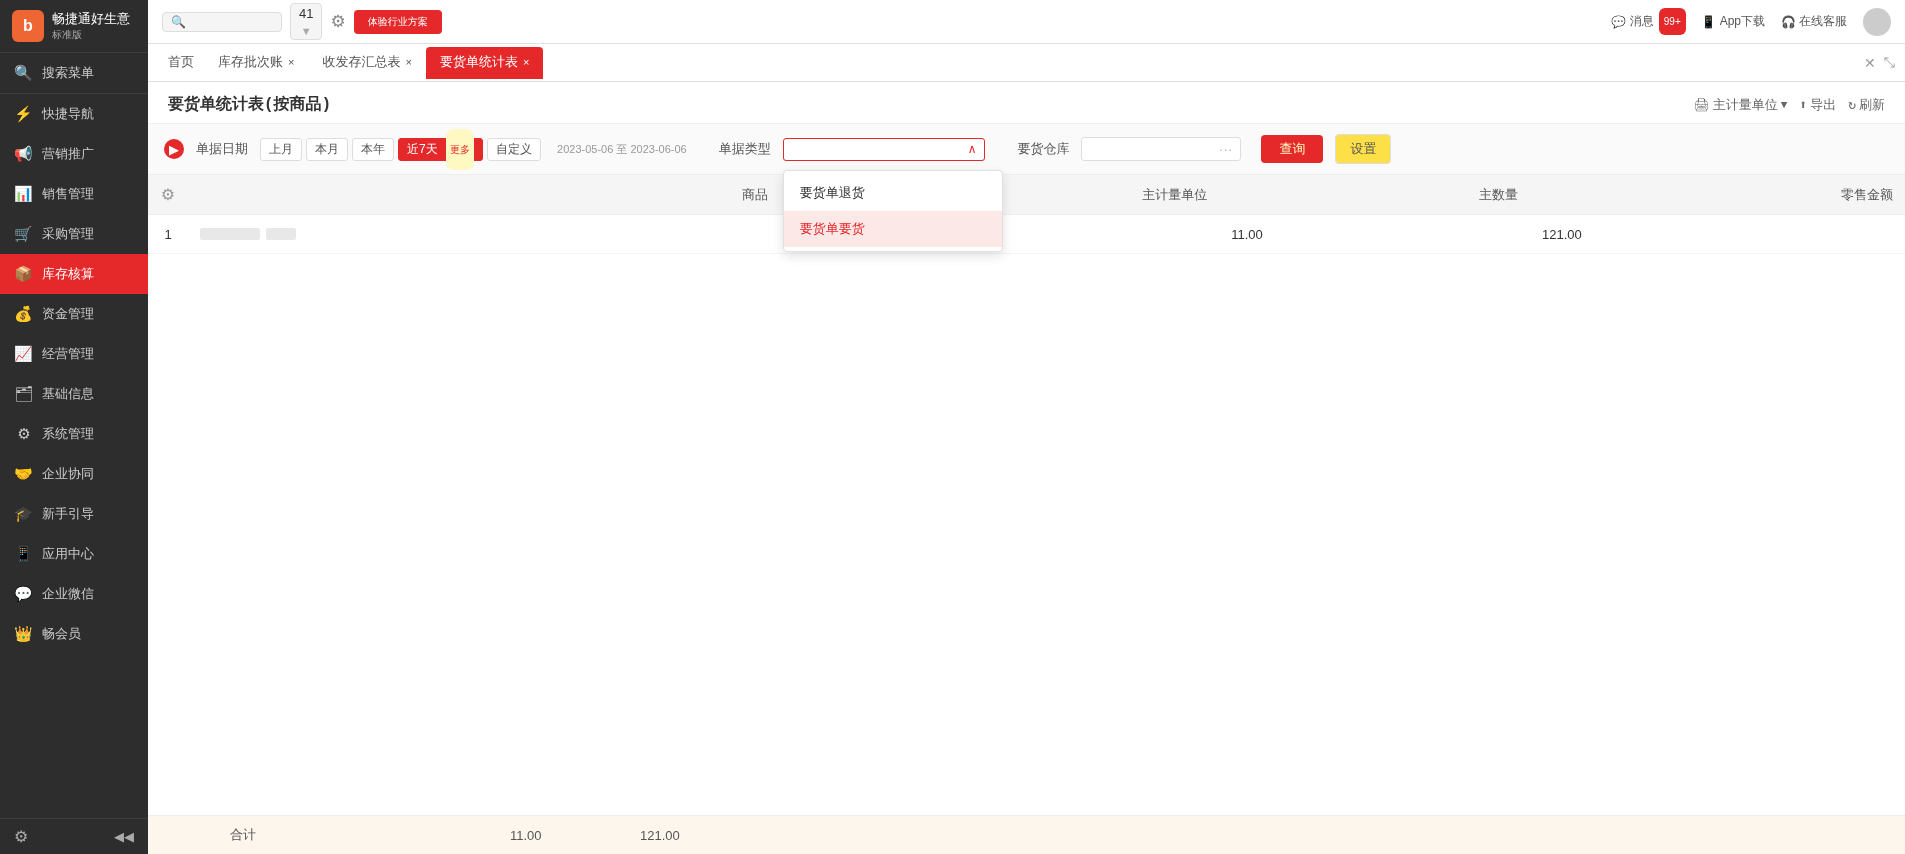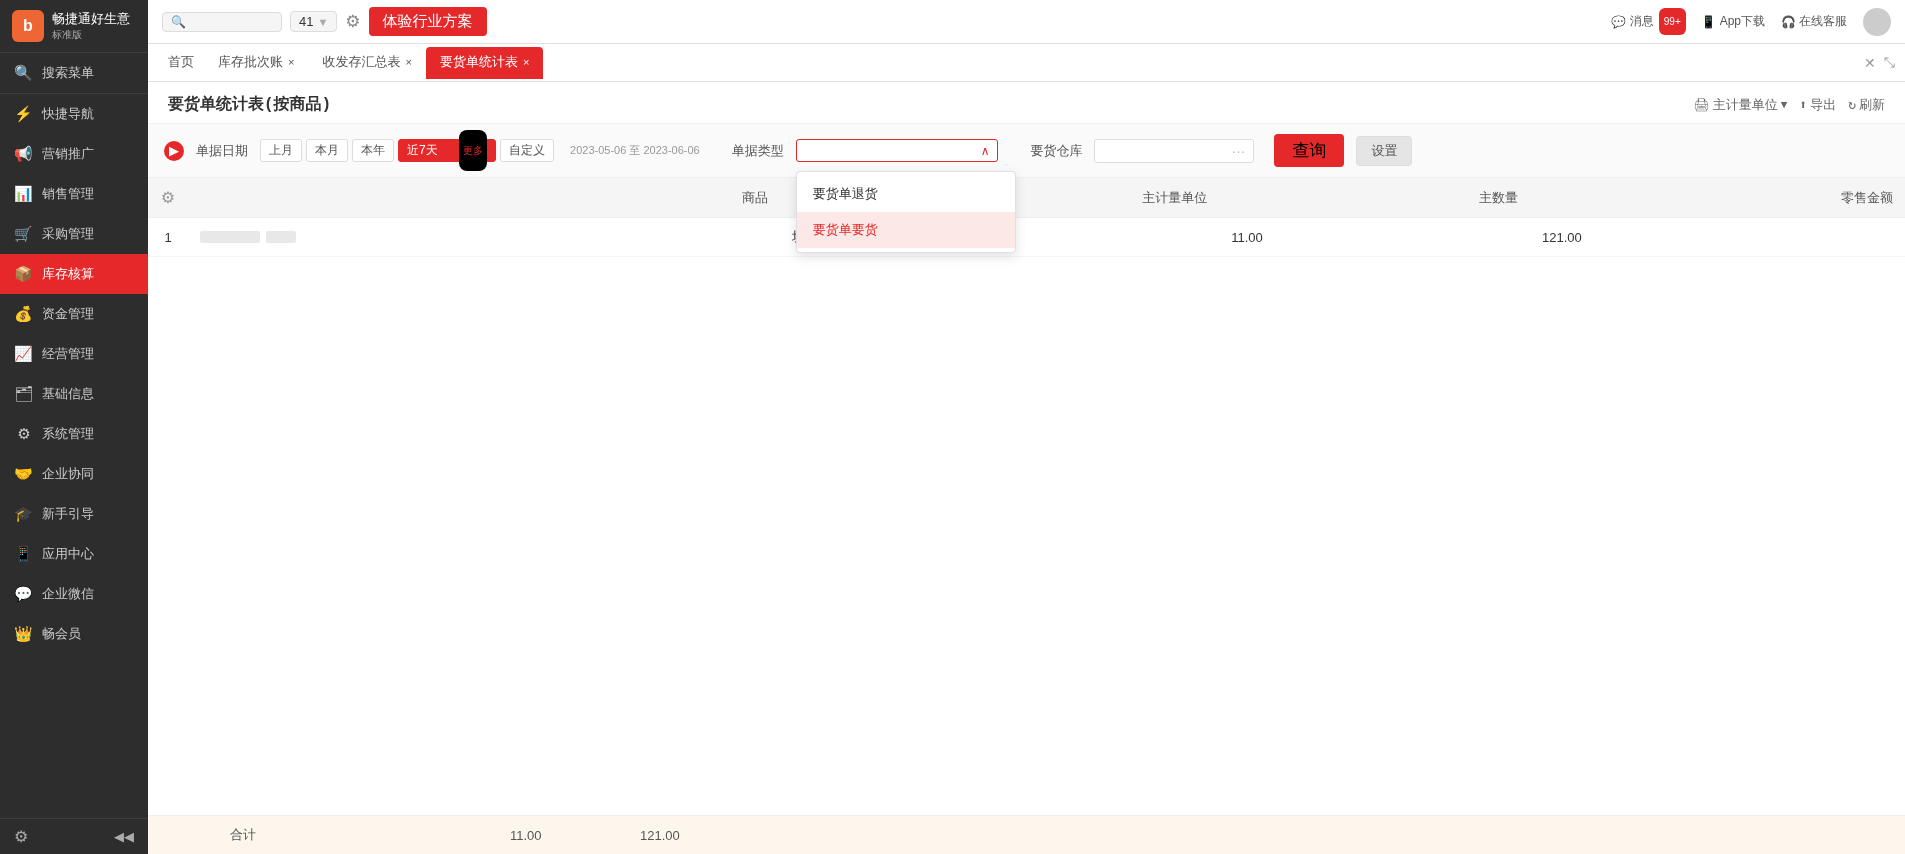--- a/index.html
+++ b/index.html
@@ -91,28 +91,29 @@
     .topbar-num-badge {
       background: #f5f5f5;
       border: 1px solid #ddd;
       border-radius: 4px;
       padding: 2px 8px;
       font-size: 13px;
       color: #333;
       display: flex;
       align-items: center;
       gap: 4px;
+      flex-direction: column;
     }
     .topbar-trial-btn {
       background: #e5282a;
       color: #fff;
       border: none;
       border-radius: 4px;
       padding: 5px 14px;
-      font-size: 15px;
+      font-size: 10px;
       cursor: pointer;
     }
     .topbar-right {
       display: flex;
       align-items: center;
       gap: 16px;
       font-size: 12px;
       color: #555;
     }
     .topbar-right .badge-red {
@@ -243,30 +244,30 @@
       background: #fff;
       display: flex;
       align-items: center;
       justify-content: space-between;
       cursor: pointer;
       font-size: 13px;
       color: #aaa;
     }
     .query-btn {
       background: #e5282a;
-      color: #000000;
+      color: #fef9c3;
       border: none;
       border-radius: 4px;
       padding: 5px 18px;
-      font-size: 17px;
+      font-size: 13px;
       cursor: pointer;
       margin-left: 8px;
     }
     .settings-btn {
-      background: #e5e5e5;
+      background: #fde047;
       color: #555;
       border: 1px solid #ddd;
       border-radius: 4px;
       padding: 5px 14px;
       font-size: 13px;
       cursor: pointer;
     }
 
     
     .dropdown-menu {
@@ -497,21 +498,21 @@
 
     <div class="filter-bar">
       <div class="expand-btn">▶</div>
       <span class="filter-label">单据日期</span>
       <div class="filter-date-group">
         <button class="date-btn">上月</button>
         <button class="date-btn">本月</button>
         <button class="date-btn">本年</button>
         <button class="date-btn hot">
           <span>近7天</span>
-          <span style="background:#000000;color:#e5282a;border-radius:8px;font-size:10px;padding:15px 4px;margin-left:18px;">更多</span>
+          <span style="background:#fef9c3;color:#e5282a;border-radius:8px;font-size:10px;padding:15px 4px;margin-left:5px;">更多</span>
         </button>
         <button class="date-btn">自定义</button>
       </div>
       <span class="date-range">2023-05-06 至 2023-06-06</span>
 
       <span class="filter-type-label">单据类型</span>
       <div class="dropdown-wrapper">
         <div class="filter-select-box">
           <input type="text" value="" style="">
           <span class="arrow">∧</span>

